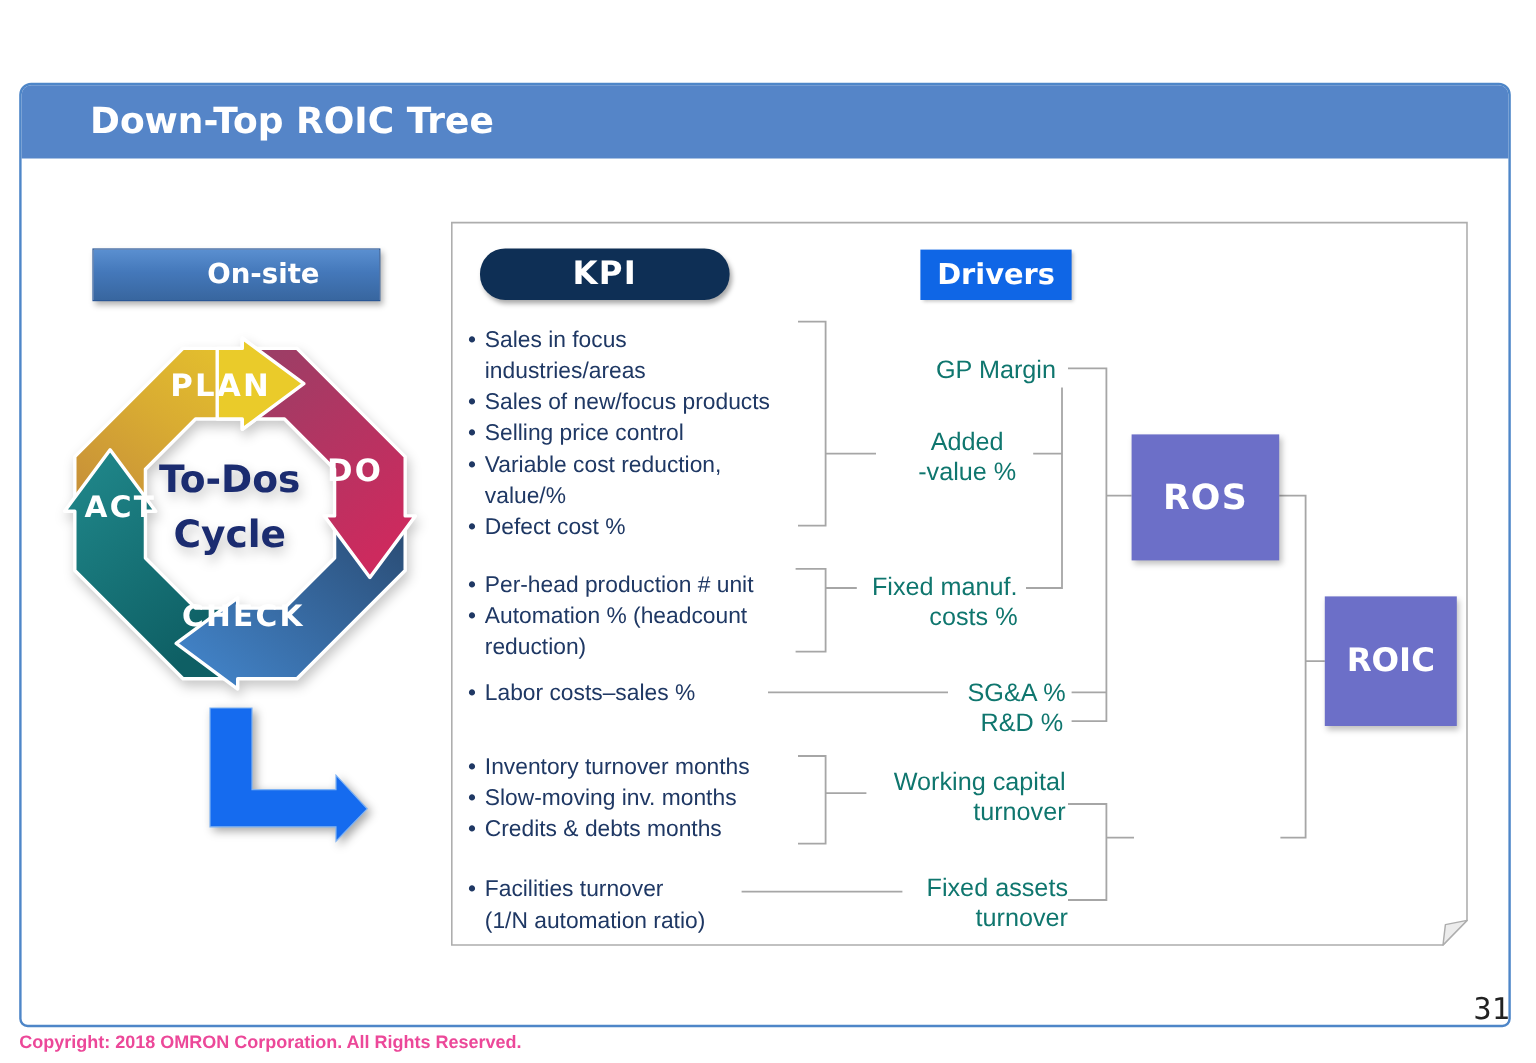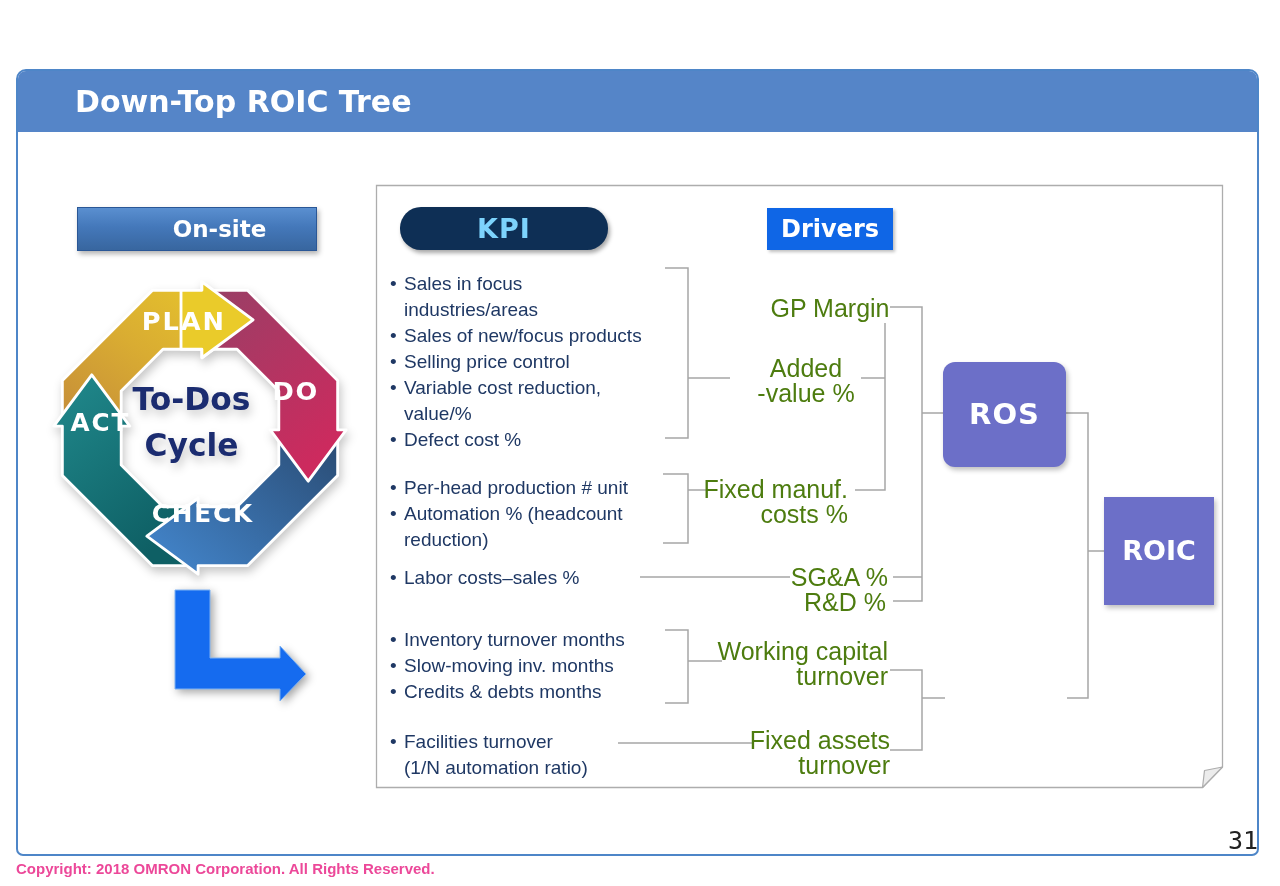--- a/index.html
+++ b/index.html
@@ -24,50 +24,50 @@
           border:1px solid #2A5796;box-shadow:2px 3px 5px rgba(0,0,0,.30);
           color:#fff;font-family:"DejaVu Sans",sans-serif;font-weight:bold;font-size:23px;
           text-align:center;line-height:42px;padding-left:45px;}
 
   
   .pdca-svg{left:50px;top:278px;filter:drop-shadow(2px 5px 5px rgba(0,0,0,.22));}
   .flow-svg{left:170px;top:585px;filter:drop-shadow(3px 3px 4px rgba(0,0,0,.35));}
 
   
   .kpi-header{left:400px;top:207px;width:208px;height:43px;background:#0E2F55;
-              box-shadow:2px 3px 4px rgba(0,0,0,.35);color:#7dd3fc;text-align:center;line-height:43px;
+              box-shadow:2px 3px 4px rgba(0,0,0,.35);color:#ffffff;text-align:center;line-height:43px;
               font-family:"DejaVu Sans",sans-serif;font-weight:bold;font-size:27px;letter-spacing:1px;border-radius:21px;}
   .drivers-header{left:767px;top:208px;width:126px;height:42px;background:#0F66E6;
               box-shadow:2px 2px 3px rgba(0,0,0,.25);color:#fff;text-align:center;line-height:42px;
               font-family:"DejaVu Sans",sans-serif;font-weight:bold;font-size:24px;}
 
   
   .kpi-group{color:#1F3864;font-size:19px;line-height:26px;}
   .k-item{display:flex;align-items:flex-start;}
   .k-dot{width:14px;flex:none;}
   .g1{left:390px;top:271px;width:300px;}
   .g2{left:390px;top:475px;width:300px;}
   .g3{left:390px;top:565px;width:300px;}
   .g4{left:390px;top:627px;width:300px;}
   .g5{left:390px;top:729px;width:300px;}
 
   
-  .driver{font-size:25px;line-height:25px;color:#4d7c0f;}
+  .driver{font-size:21px;line-height:25px;color:#0f766e;}
   .d-gp {left:740px;top:296px;width:180px;text-align:center;}
   .d-av {left:716px;top:356px;width:180px;text-align:center;}
   .d-fm {left:698px;top:477px;width:150px;text-align:right;}
   .d-sga{left:738px;top:565px;width:150px;text-align:right;}
   .d-rd {left:738px;top:590px;width:148px;text-align:right;}
   .d-wc {left:708px;top:639px;width:180px;text-align:right;}
   .d-fa {left:710px;top:728px;width:180px;text-align:right;}
 
   
   .metric{background:#6C6FC8;color:#fff;text-align:center;font-family:"DejaVu Sans",sans-serif;
           font-weight:bold;box-shadow:2px 3px 5px rgba(0,0,0,.25);}
-  .m-ros {left:943px;top:362px;width:123px;height:105px;font-size:29px;line-height:105px;letter-spacing:1px;border-radius:12px;}
+  .m-ros {left:943px;top:362px;width:123px;height:105px;font-size:29px;line-height:105px;letter-spacing:1px;}
   .m-roic{left:1104px;top:497px;width:110px;height:108px;font-size:27px;line-height:108px;}
   .m-ic  {left:945px;top:653px;width:122px;height:90px;font-size:20px;line-height:26px;
           padding-top:7px;box-sizing:border-box;}
 
   
   .footer{left:16px;top:860px;font-size:15px;font-weight:bold;color:#ec4899;}
   .pagenum{left:1228px;top:826px;font-family:"DejaVu Sans Mono",monospace;font-size:25px;color:#222;}
 
   svg text{font-family:"DejaVu Sans",sans-serif;font-weight:bold;}
 </style>

